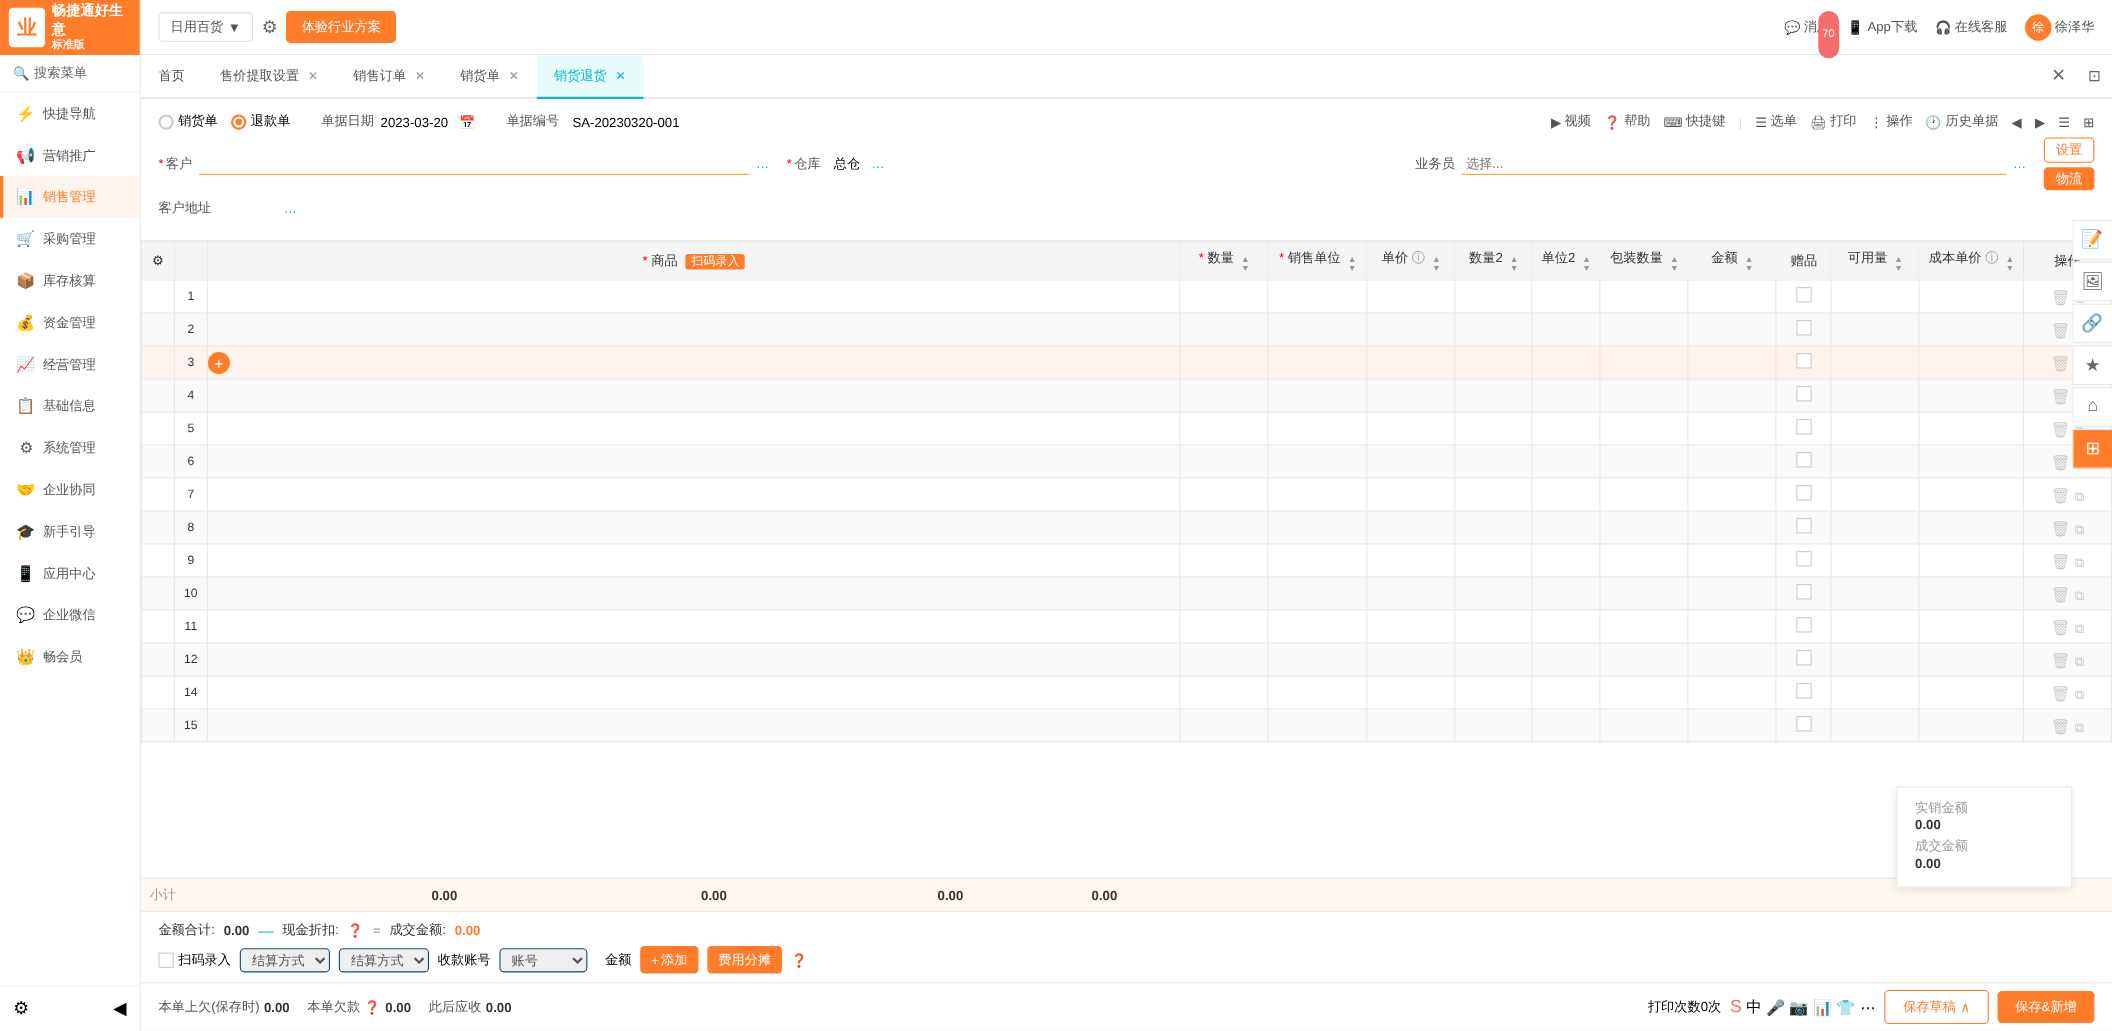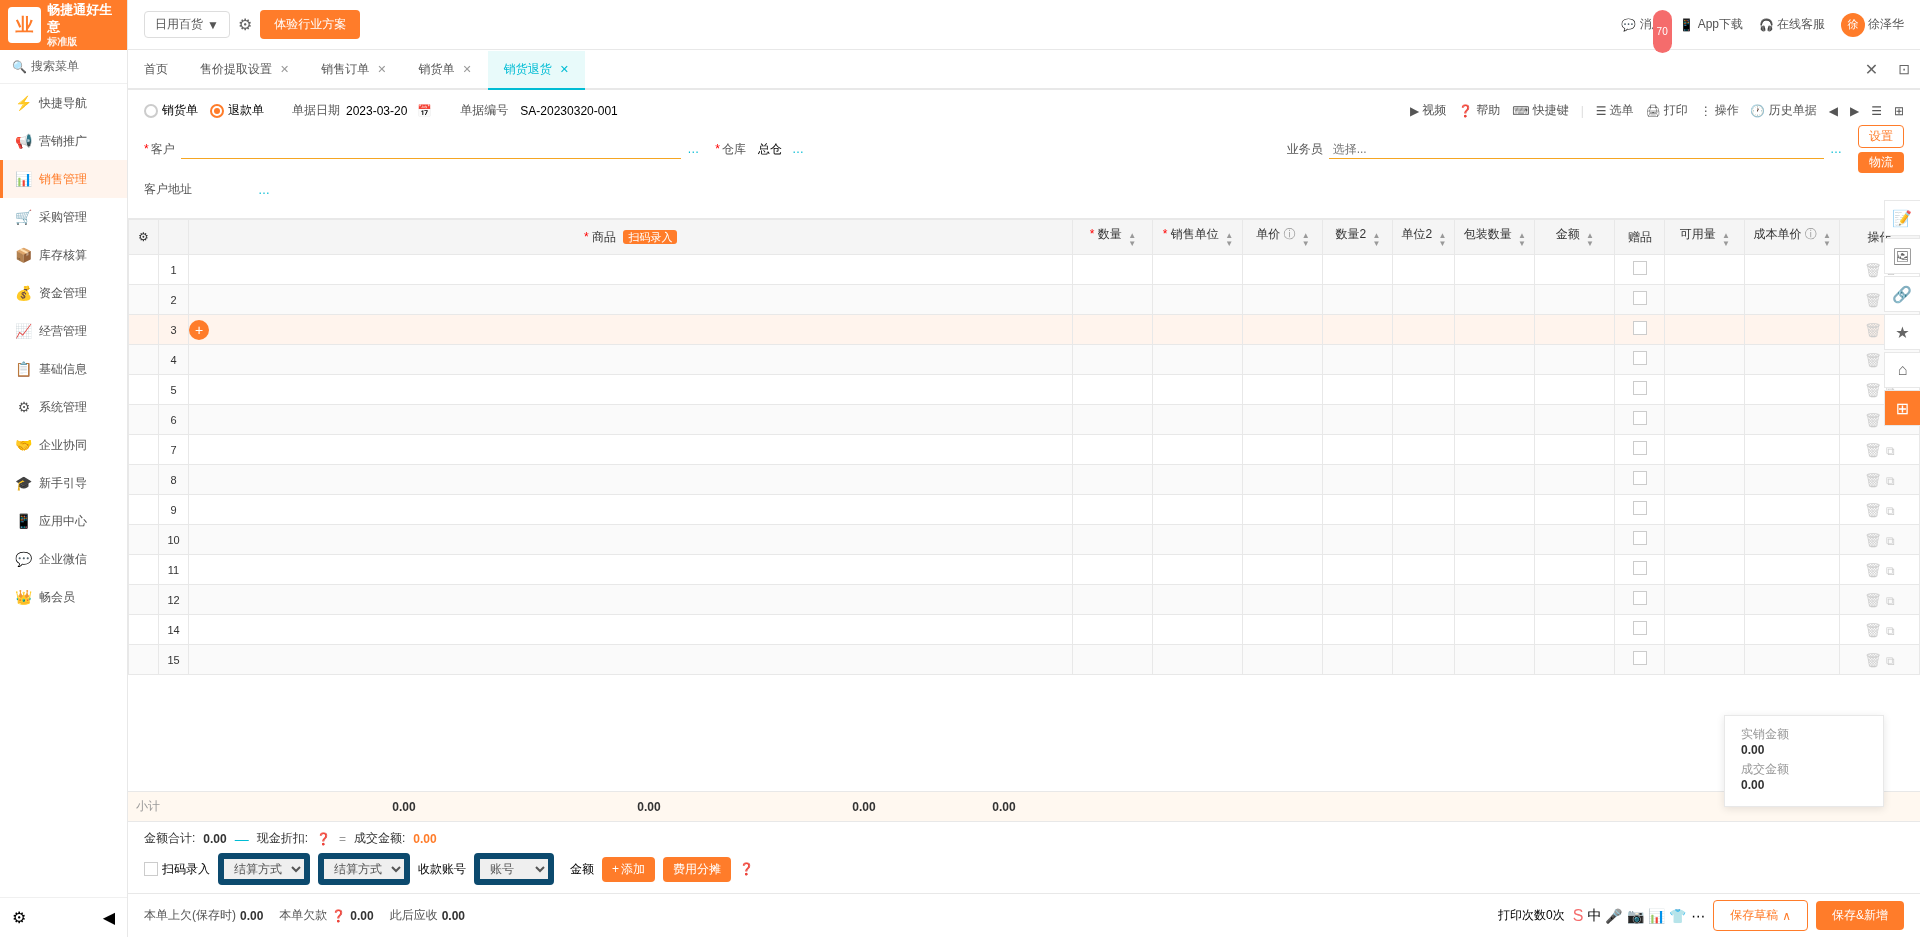--- a/index.html
+++ b/index.html
@@ -179,21 +179,21 @@
     .amount-text { color: #333; }
     .minus-icon { color: #00bcd4; font-size: 14px; cursor: pointer; }
     .amount-value { color: #333; font-weight: bold; }
     .question-icon { color: #999; cursor: pointer; }
     .equals-icon { color: #999; }
     .final-amount { color: #ff7c2a; font-weight: bold; }
 
     .bottom-row2 { display: flex; align-items: center; gap: 8px; }
     .checkbox-label { display: flex; align-items: center; gap: 4px; cursor: pointer; }
     .bottom-select {
-      border: 6px solid #0c4a6e; border-radius: 4px; padding: 2px 6px; color: #555;
+      border: 1px solid #0c4a6e; border-radius: 4px; padding: 2px 6px; color: #555;
       min-width: 80px; cursor: pointer;
     }
     .add-btn {
       background: #ff7c2a; color: white; border: none; border-radius: 4px;
       padding: 4px 10px; cursor: pointer; display: flex; align-items: center; gap: 2px;
     }
     .fenpan-btn {
       background: #ff7c2a; color: white; border: none; border-radius: 4px;
       padding: 4px 10px; cursor: pointer;
     }

